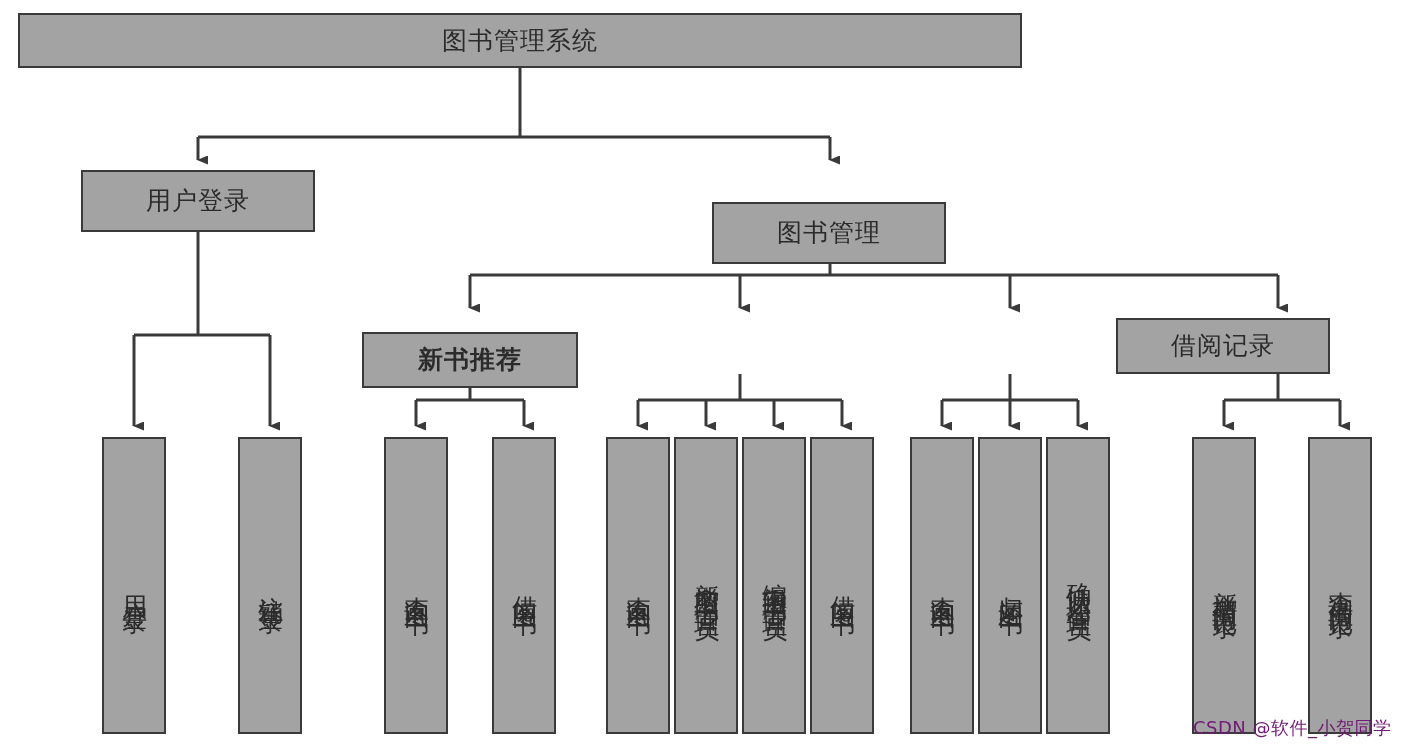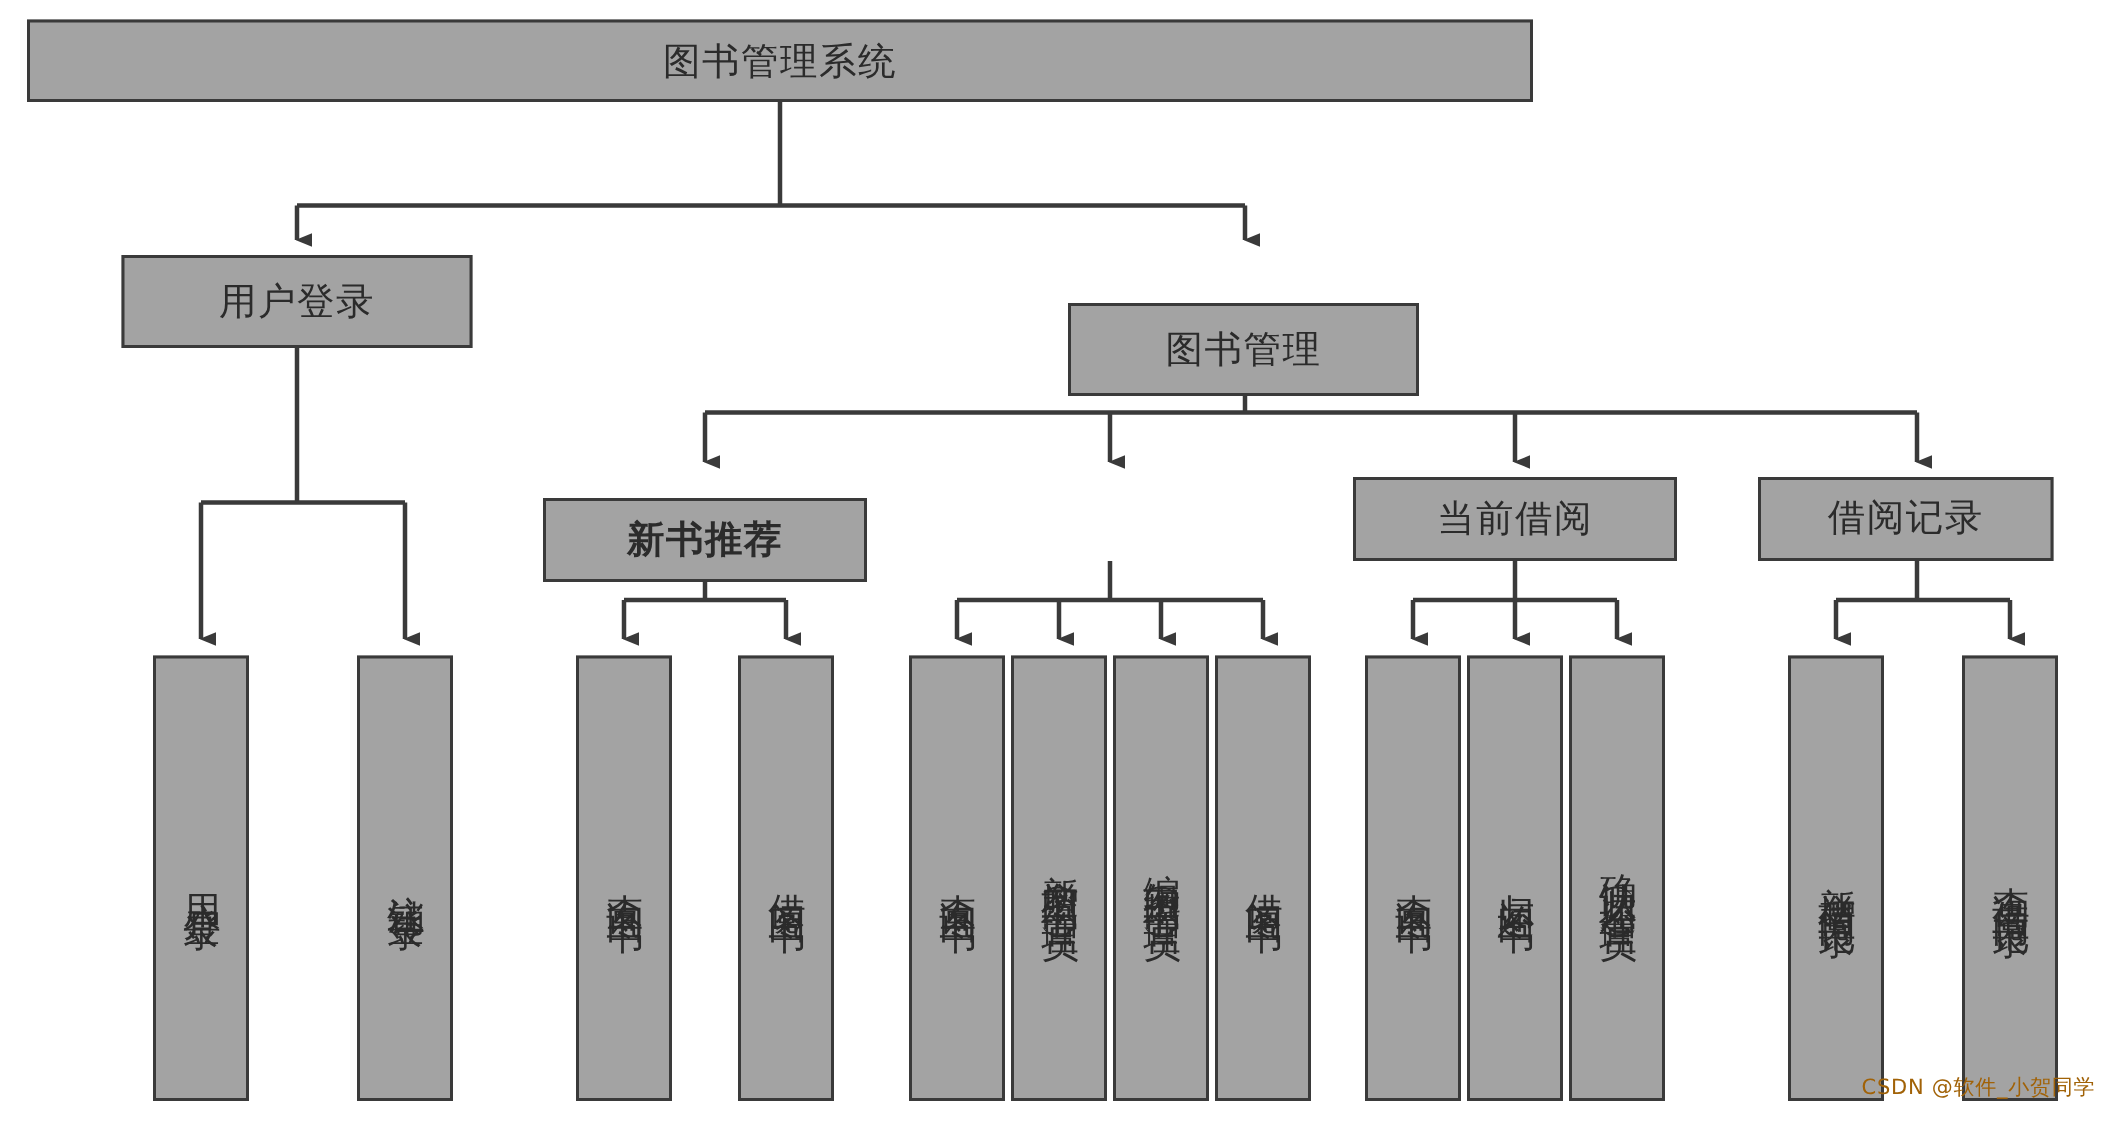--- a/index.html
+++ b/index.html
@@ -60,26 +60,25 @@
     text-orientation: upright;
     font-size: 25px;
     line-height: 1.05;
     letter-spacing: 5px;
     white-space: nowrap;
     max-height: 272px;
     overflow: visible;
   }
   .watermark {
     position: absolute;
-    color: #a16207;
-    font-size: 14px;
+    color: #701a75;
+    font-size: 18px;
     letter-spacing: 0.5px;
     white-space: nowrap;
     user-select: none;
-    margin-left: 48px;
   }
 </style>
 </head>
 <body>
 
 <div id="canvas">
 
   <svg class="edges" viewBox="0 0 1405 747">
     <defs>
       <marker id="arrow" markerWidth="10" markerHeight="11" refX="4.5" refY="10" orient="auto" markerUnits="userSpaceOnUse">
@@ -140,25 +139,22 @@
 
   <div class="node horiz" style="left:712px; top:170px; width:234px; height:62px;margin-top:32px;">
     <span class="label">图书管理</span>
   </div>
 
   <div class="node horiz" style="left:362px; top:332px; width:216px; height:56px;font-weight:bold;">
     <span class="label">新书推荐</span>
   </div>
 
 
-  <div class="node horiz" style="left:902px; top:318px; width:216px; height:56px;">
-    <span class="label">当前借阅</span>
-  </div>
-
-  <div class="node horiz" style="left:1172px; top:318px; width:197px; height:56px;font-family:Liberation Serif, serif;">
+
+  <div class="node horiz" style="left:1116px; top:318px; width:214px; height:56px;">
     <span class="label">借阅记录</span>
   </div>
 
   <div class="node vert" style="left:102px; top:437px; width:64px; height:297px;">
     <span class="label">用户登录</span>
   </div>
 
   <div class="node vert" style="left:238px; top:437px; width:64px; height:297px;">
     <span class="label">注销登录</span>
   </div>

